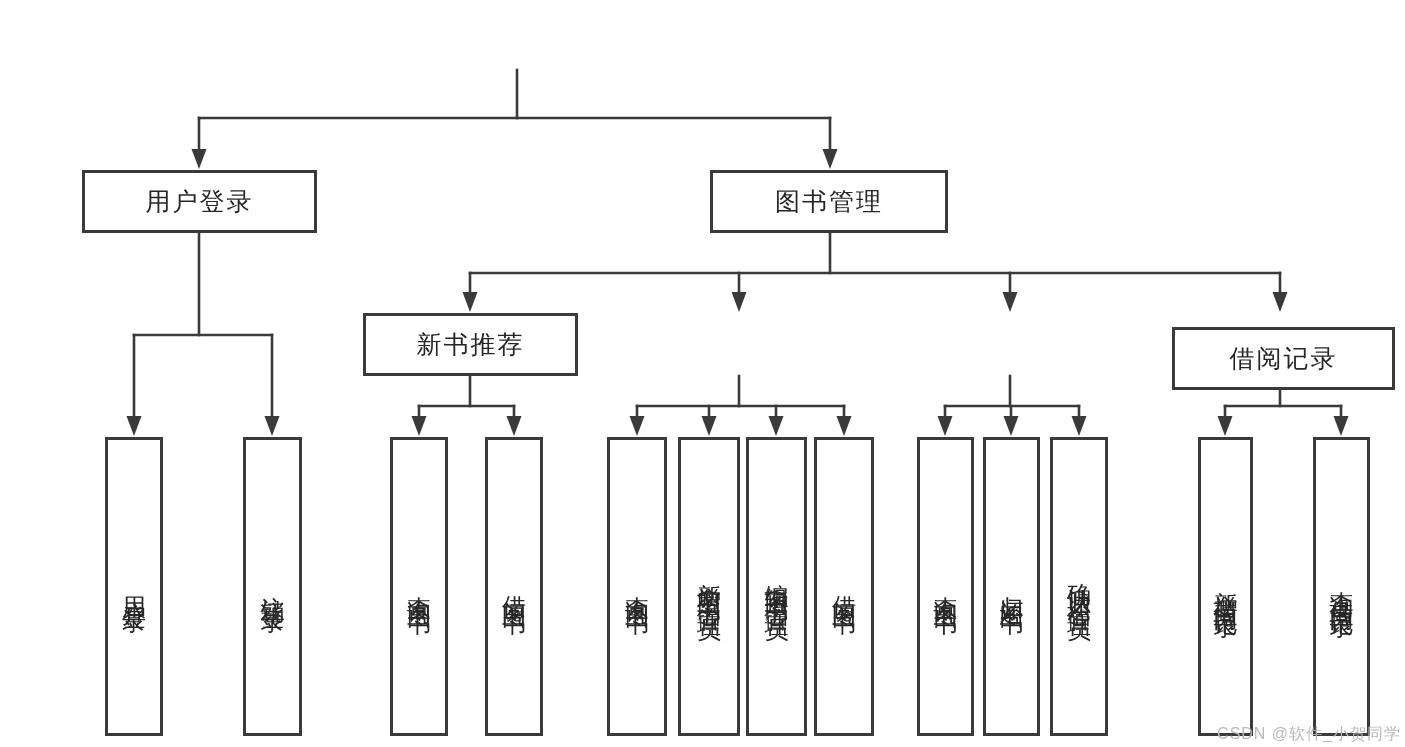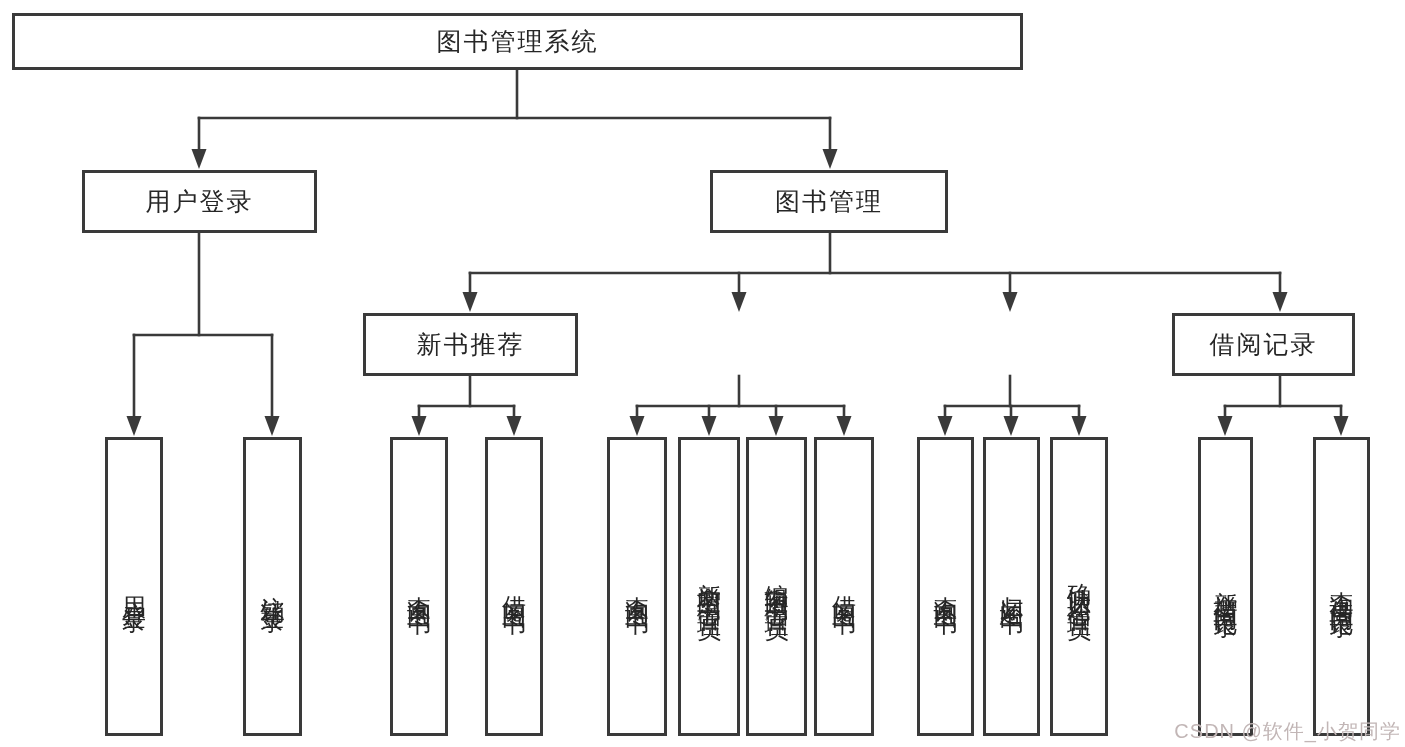--- a/index.html
+++ b/index.html
@@ -34,21 +34,21 @@
     text-orientation: mixed;
     letter-spacing: 5px;
     font-size: 24px;
     white-space: normal;
   }
   #watermark {
     position: absolute;
     right: 4px;
     bottom: 2px;
     z-index: 3;
-    font-size: 20px;
+    font-size: 16px;
     letter-spacing: 1px;
     color: #c2b6b6;
     white-space: nowrap;
   }
 </style>
 </head>
 <body>
 
 <div id="stage">
 
@@ -111,35 +111,32 @@
       <polygon points="768.5,416 783.5,416 776,436"></polygon>
       <polygon points="836.5,416 851.5,416 844,436"></polygon>
       <polygon points="937.5,416 952.5,416 945,436"></polygon>
       <polygon points="1003.5,416 1018.5,416 1011,436"></polygon>
       <polygon points="1071.5,416 1086.5,416 1079,436"></polygon>
       <polygon points="1217.5,416 1232.5,416 1225,436"></polygon>
       <polygon points="1333.5,416 1348.5,416 1341,436"></polygon>
     </g>
   </svg>
 
-  <div class="node" style="left:12px;top:13px;width:1011px;height:57px">
-    <span class="lbl">图书管理系统</span>
-  </div>
 
   <div class="node" style="left:82px;top:170px;width:235px;height:63px">
     <span class="lbl">用户登录</span>
   </div>
   <div class="node" style="left:710px;top:170px;width:238px;height:63px">
     <span class="lbl">图书管理</span>
   </div>
 
   <div class="node" style="left:363px;top:313px;width:215px;height:63px">
     <span class="lbl">新书推荐</span>
   </div>
-  <div class="node" style="left:1172px;top:313px;width:183px;height:63px">
+  <div class="node" style="left:1172px;top:327px;width:223px;height:63px">
     <span class="lbl">借阅记录</span>
   </div>
 
   <div class="node v" style="left:105px;top:437px;width:58px;height:299px">
     <span class="lbl">用户登录</span>
   </div>
   <div class="node v" style="left:243px;top:437px;width:59px;height:299px">
     <span class="lbl">注销登录</span>
   </div>
 

